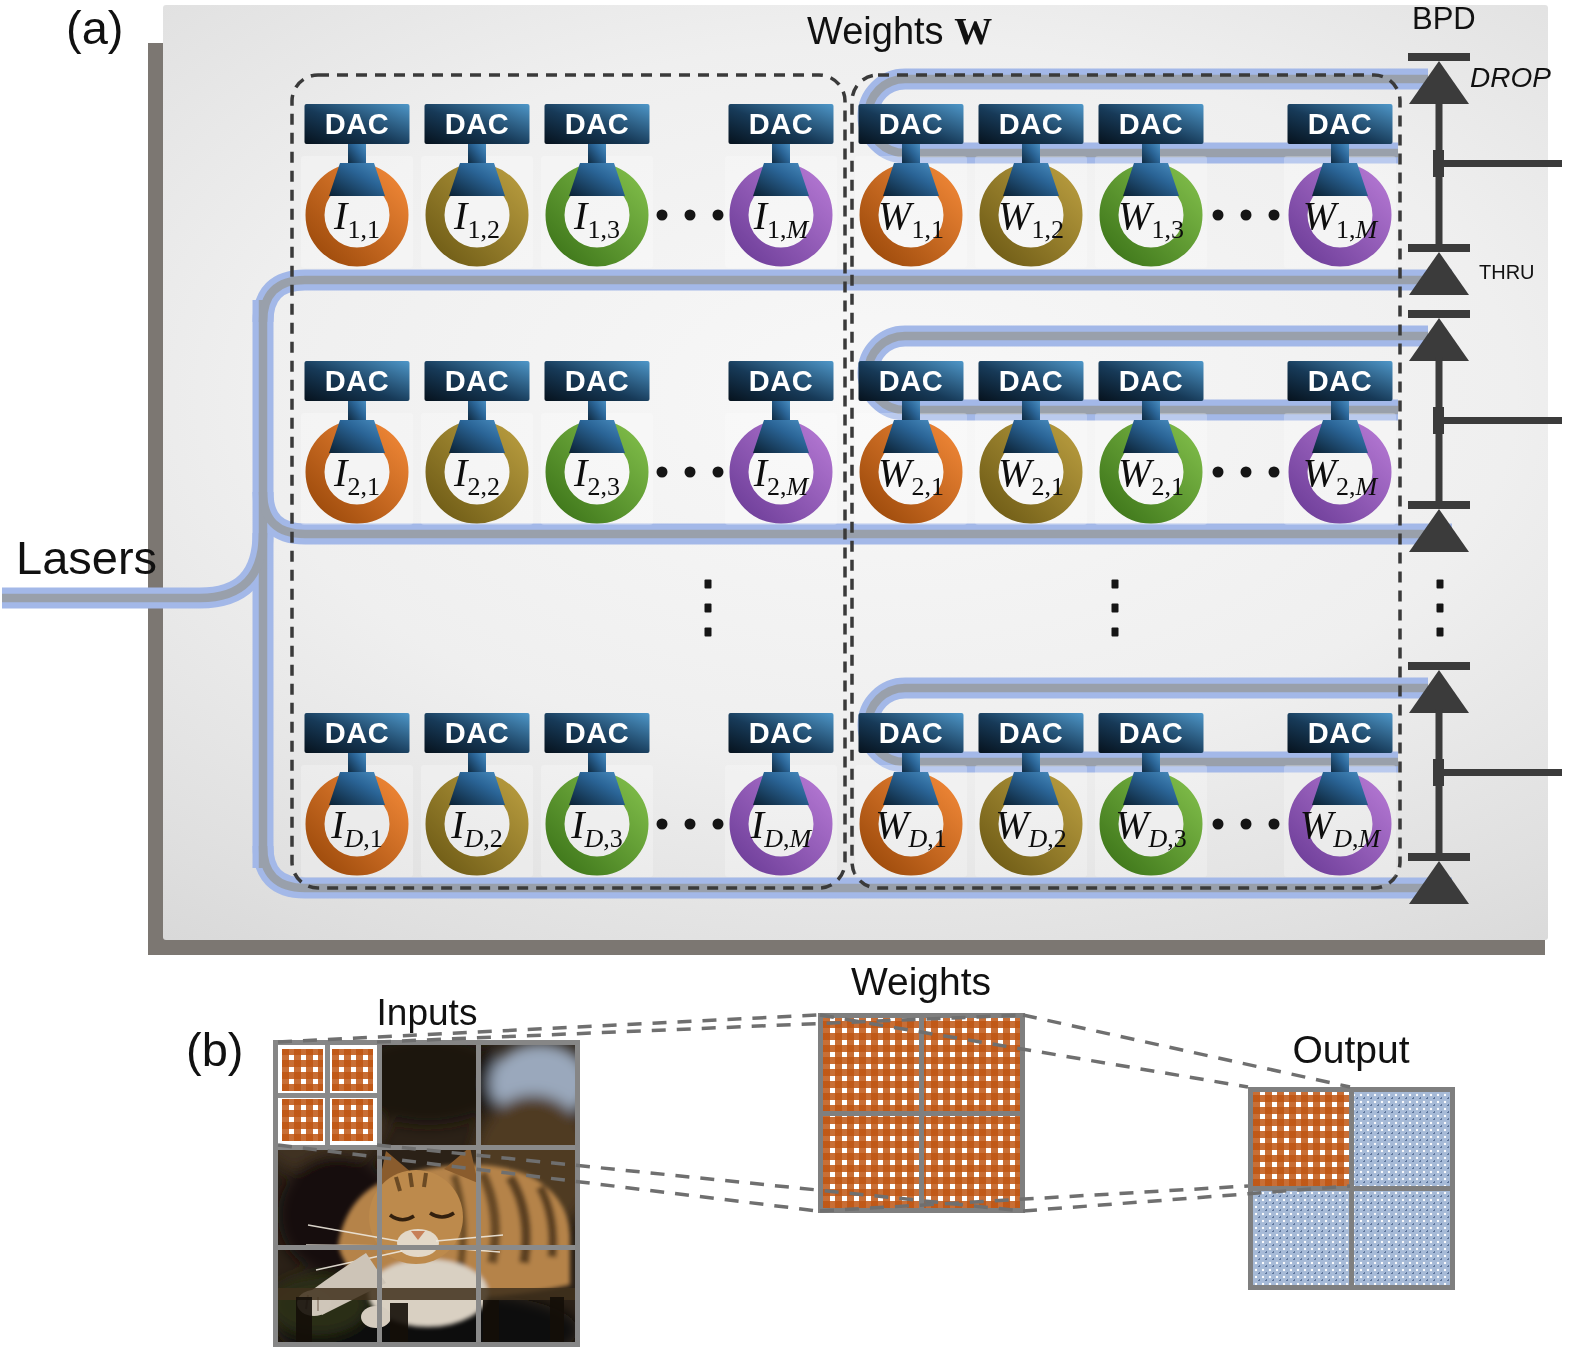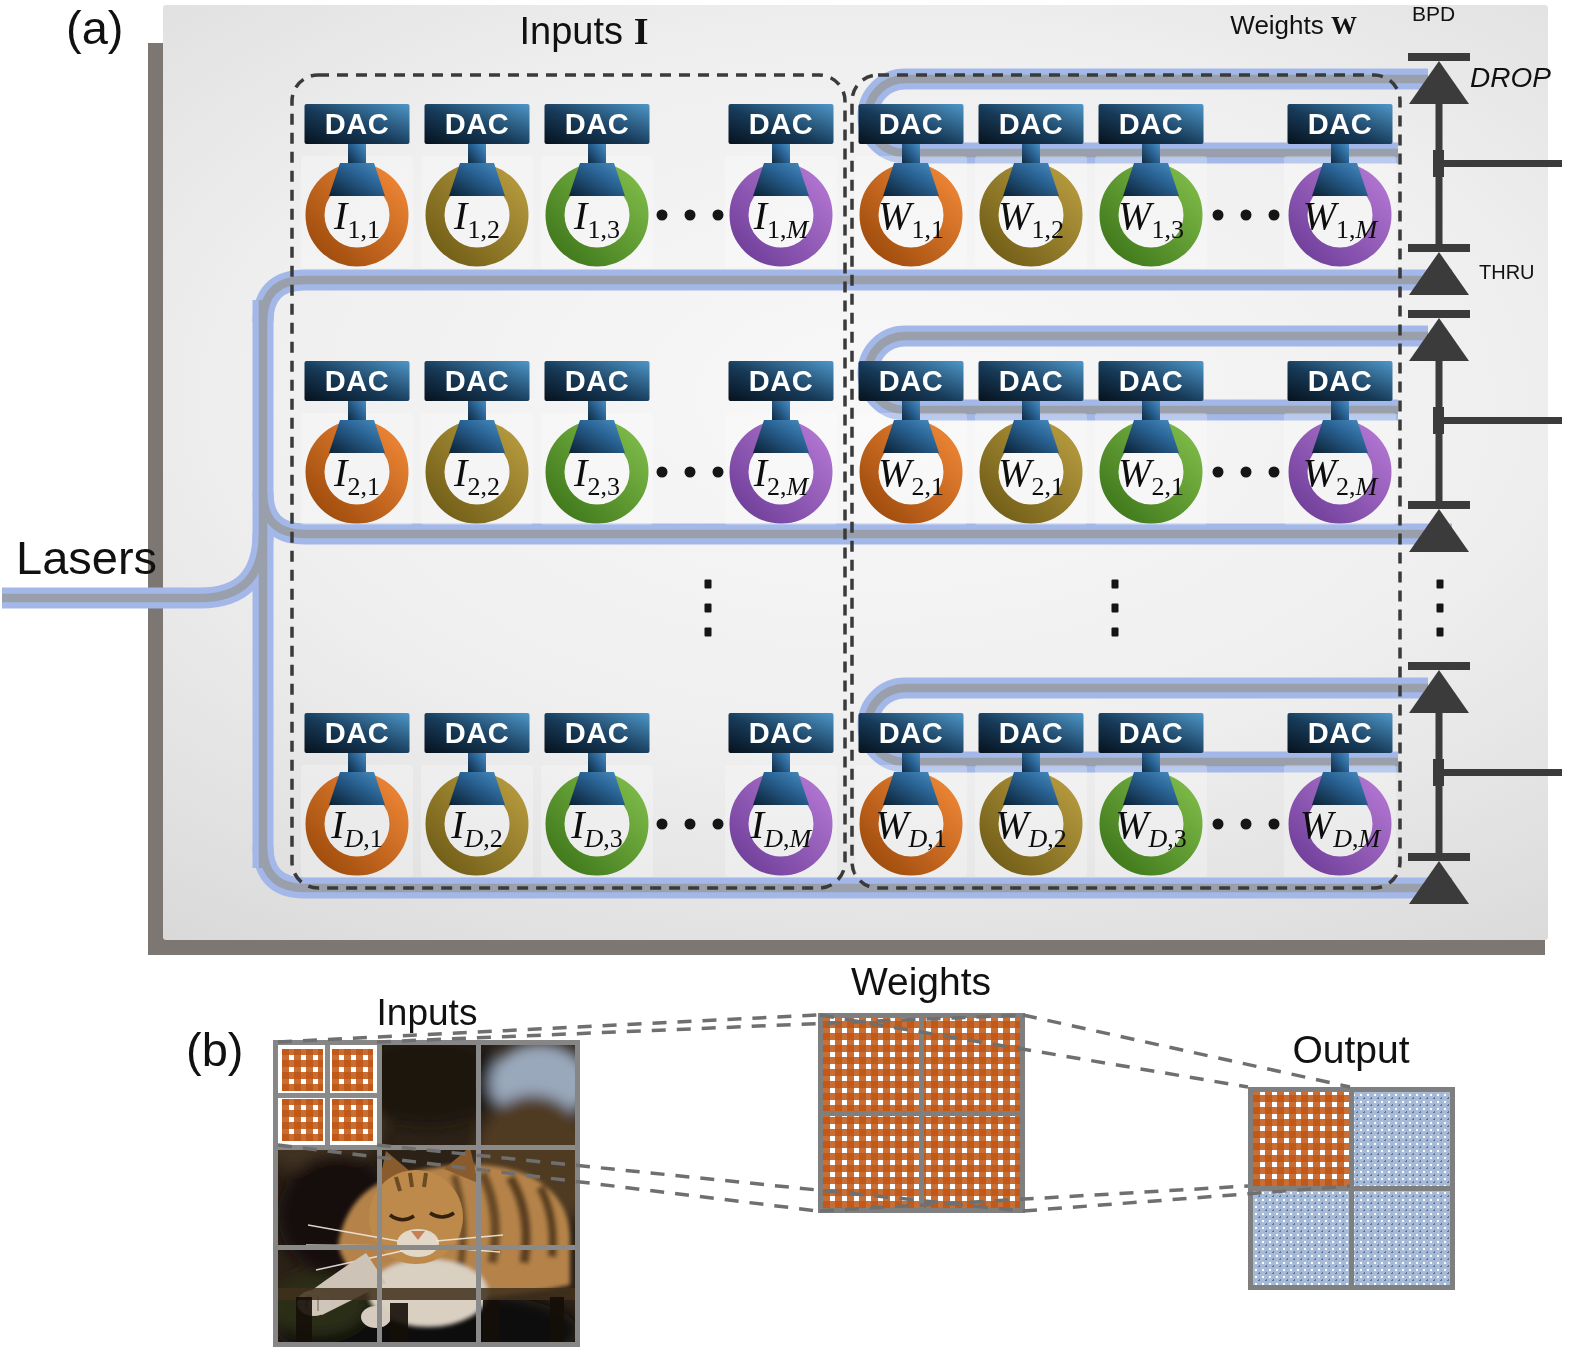--- a/index.html
+++ b/index.html
@@ -8,22 +8,22 @@
   .abs{position:absolute;}
   #panel-shadow{left:148px;top:43px;width:1397px;height:912px;background:#7c7772;}
   #panel-a{left:163px;top:5px;width:1385px;height:935px;border-radius:3px;
     background:radial-gradient(120% 100% at 52% 42%, #f8f8f8 0%, #efefef 38%, #e0e0e0 62%, #cecece 88%, #c6c6c6 100%);}
   #schematic{left:0;top:0;}
   .hd{white-space:nowrap;line-height:1;}
   .serifB{font-family:"Liberation Serif",serif;font-weight:bold;}
   #h-a{left:66px;top:4px;font-size:47px;}
   #h-b{left:186px;top:1026px;font-size:47px;}
   #h-inputs{left:309px;top:12px;width:550px;text-align:center;font-size:38px;}
-  #h-weights{left:807px;top:12px;width:550px;text-align:right;font-size:26px;}
-  #h-bpd{left:1412px;top:3px;font-size:21px;}
+  #h-weights{left:807px;top:12px;width:550px;text-align:left;font-size:38px;}
+  #h-bpd{left:1412px;top:3px;font-size:31px;}
   #h-drop{left:1470px;top:64px;font-size:28px;font-style:italic;}
   #h-thru{left:1479px;top:262px;font-size:20px;}
   #h-lasers{left:16px;top:534px;font-size:47px;}
   #hb-inputs{left:327px;top:994px;width:200px;text-align:center;font-size:37px;}
   #hb-weights{left:821px;top:962px;width:200px;text-align:center;font-size:39px;}
   #hb-output{left:1251px;top:1030px;width:200px;text-align:center;font-size:39px;}
 
   .pat-orange{background-color:#fff;background-image:
     repeating-linear-gradient(0deg, rgba(191,85,18,.85) 0 7px, rgba(191,85,18,0) 7px 12px),
     repeating-linear-gradient(90deg, rgba(191,85,18,.85) 0 7px, rgba(191,85,18,0) 7px 12px);}
@@ -379,21 +379,20 @@
         <rect x="1111.5" y="627.5" width="7" height="9" rx="1" fill="#151515"></rect>
       </g>
       <g>
         <rect x="1436.5" y="579.5" width="7" height="9" rx="1" fill="#151515"></rect>
         <rect x="1436.5" y="603.5" width="7" height="9" rx="1" fill="#151515"></rect>
         <rect x="1436.5" y="627.5" width="7" height="9" rx="1" fill="#151515"></rect>
       </g>
     </svg>
 
   <div class="abs hd" id="h-a">(a)</div>
-  <div class="abs hd" id="h-inputs"><span>Inputs</span>&nbsp;<span class="serifB">I</span></div>
   <div class="abs hd" id="h-weights"><span>Weights</span>&nbsp;<span class="serifB">W</span></div>
   <div class="abs hd" id="h-bpd">BPD</div>
   <div class="abs hd" id="h-drop">DROP</div>
   <div class="abs hd" id="h-thru">THRU</div>
   <div class="abs hd" id="h-lasers">Lasers</div>
 
   <div class="abs hd" id="h-b">(b)</div>
   <div class="abs hd" id="hb-inputs">Inputs</div>
   <div class="abs hd" id="hb-weights">Weights</div>
   <div class="abs hd" id="hb-output">Output</div>

